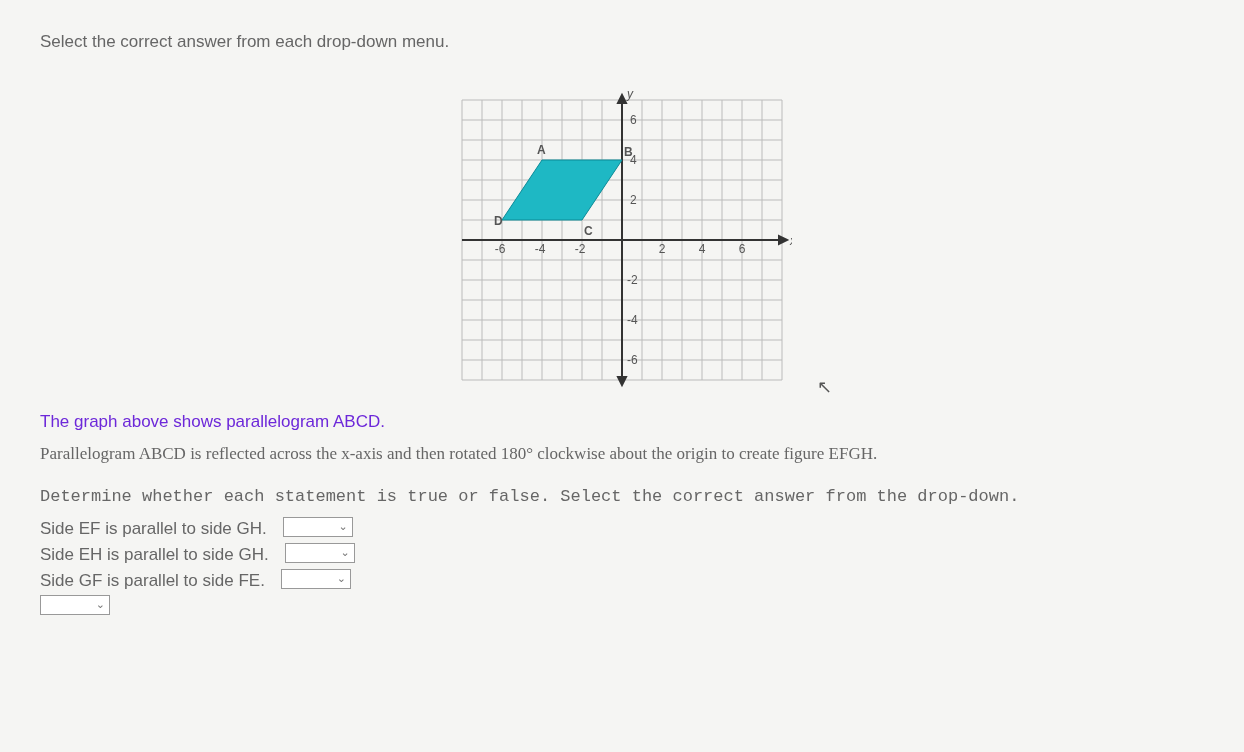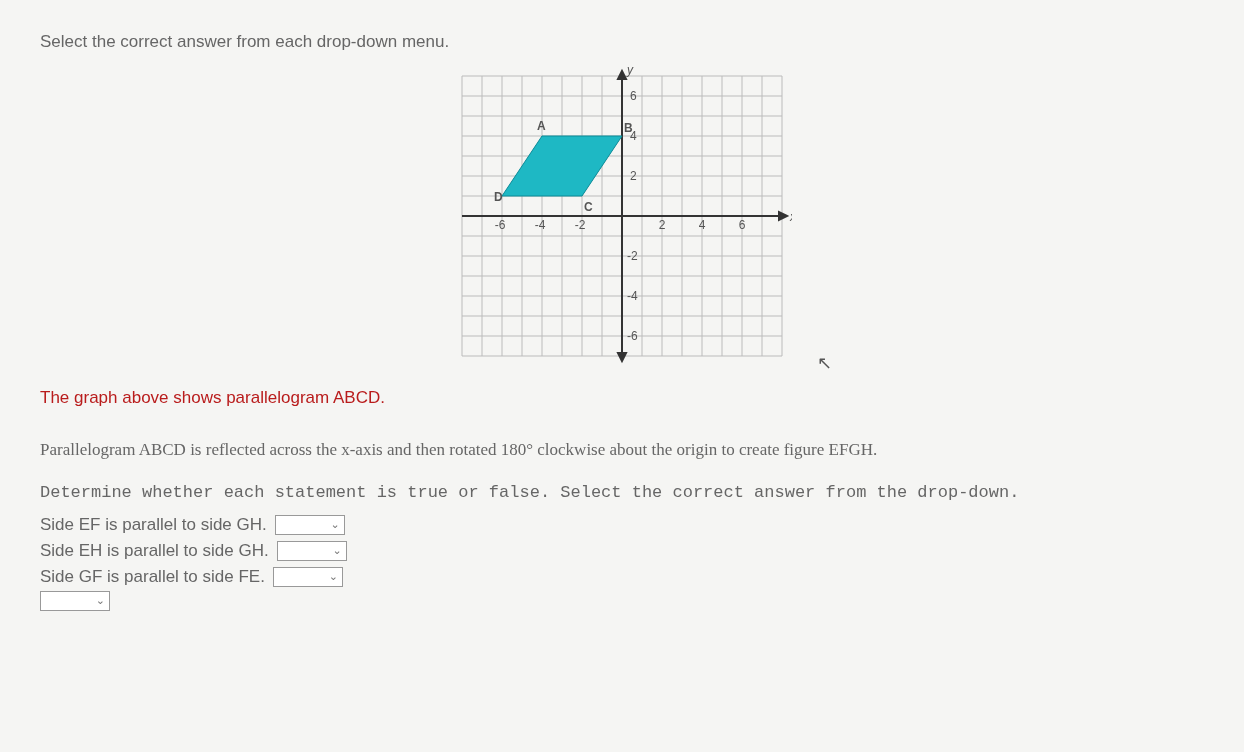--- a/index.html
+++ b/index.html
@@ -8,21 +8,21 @@
       background: #f5f5f3;
       width: 1244px;
       height: 752px;
       padding: 30px 40px;
       color: #555;
       font-size: 17px;
       line-height: 1.4;
       position: relative;
     }
     .instruction {
-      margin-bottom: 12px;
+      margin-bottom: 36px;
       color: #666;
     }
     .graph-wrap {
       width: 100%;
       display: flex;
       justify-content: center;
       margin: 10px 0 20px 0;
       position: relative;
     }
     .graph-container {
@@ -31,27 +31,26 @@
     svg.grid {
       display: block;
     }
     .pointer-icon {
       position: absolute;
       right: -40px;
       bottom: -10px;
       font-size: 18px;
       color: #555;
     }
-    .desc1 { margin-top: 8px; margin-bottom: 28px; color:#b91c1c; }
+    .desc1 { margin-top: 8px; margin-bottom: 8px; color:#6d28d9; }
     .desc2 { margin-bottom: 20px; color:#666;font-family:Liberation Serif, serif;}
     .prompt { margin-bottom: 8px; color:#666;font-family:Liberation Mono, monospace;}
     .stmt-row {
       display: flex;
-      align-items: center;
-      gap: 8px;
+      gap: 16px;
       margin-bottom: 2px;
       color:#666;
     }
     .dropdown {
       border: 1px solid #999;
       background: #fff;
       width: 70px;
       height: 20px;
       display: inline-flex;
       align-items: center;

